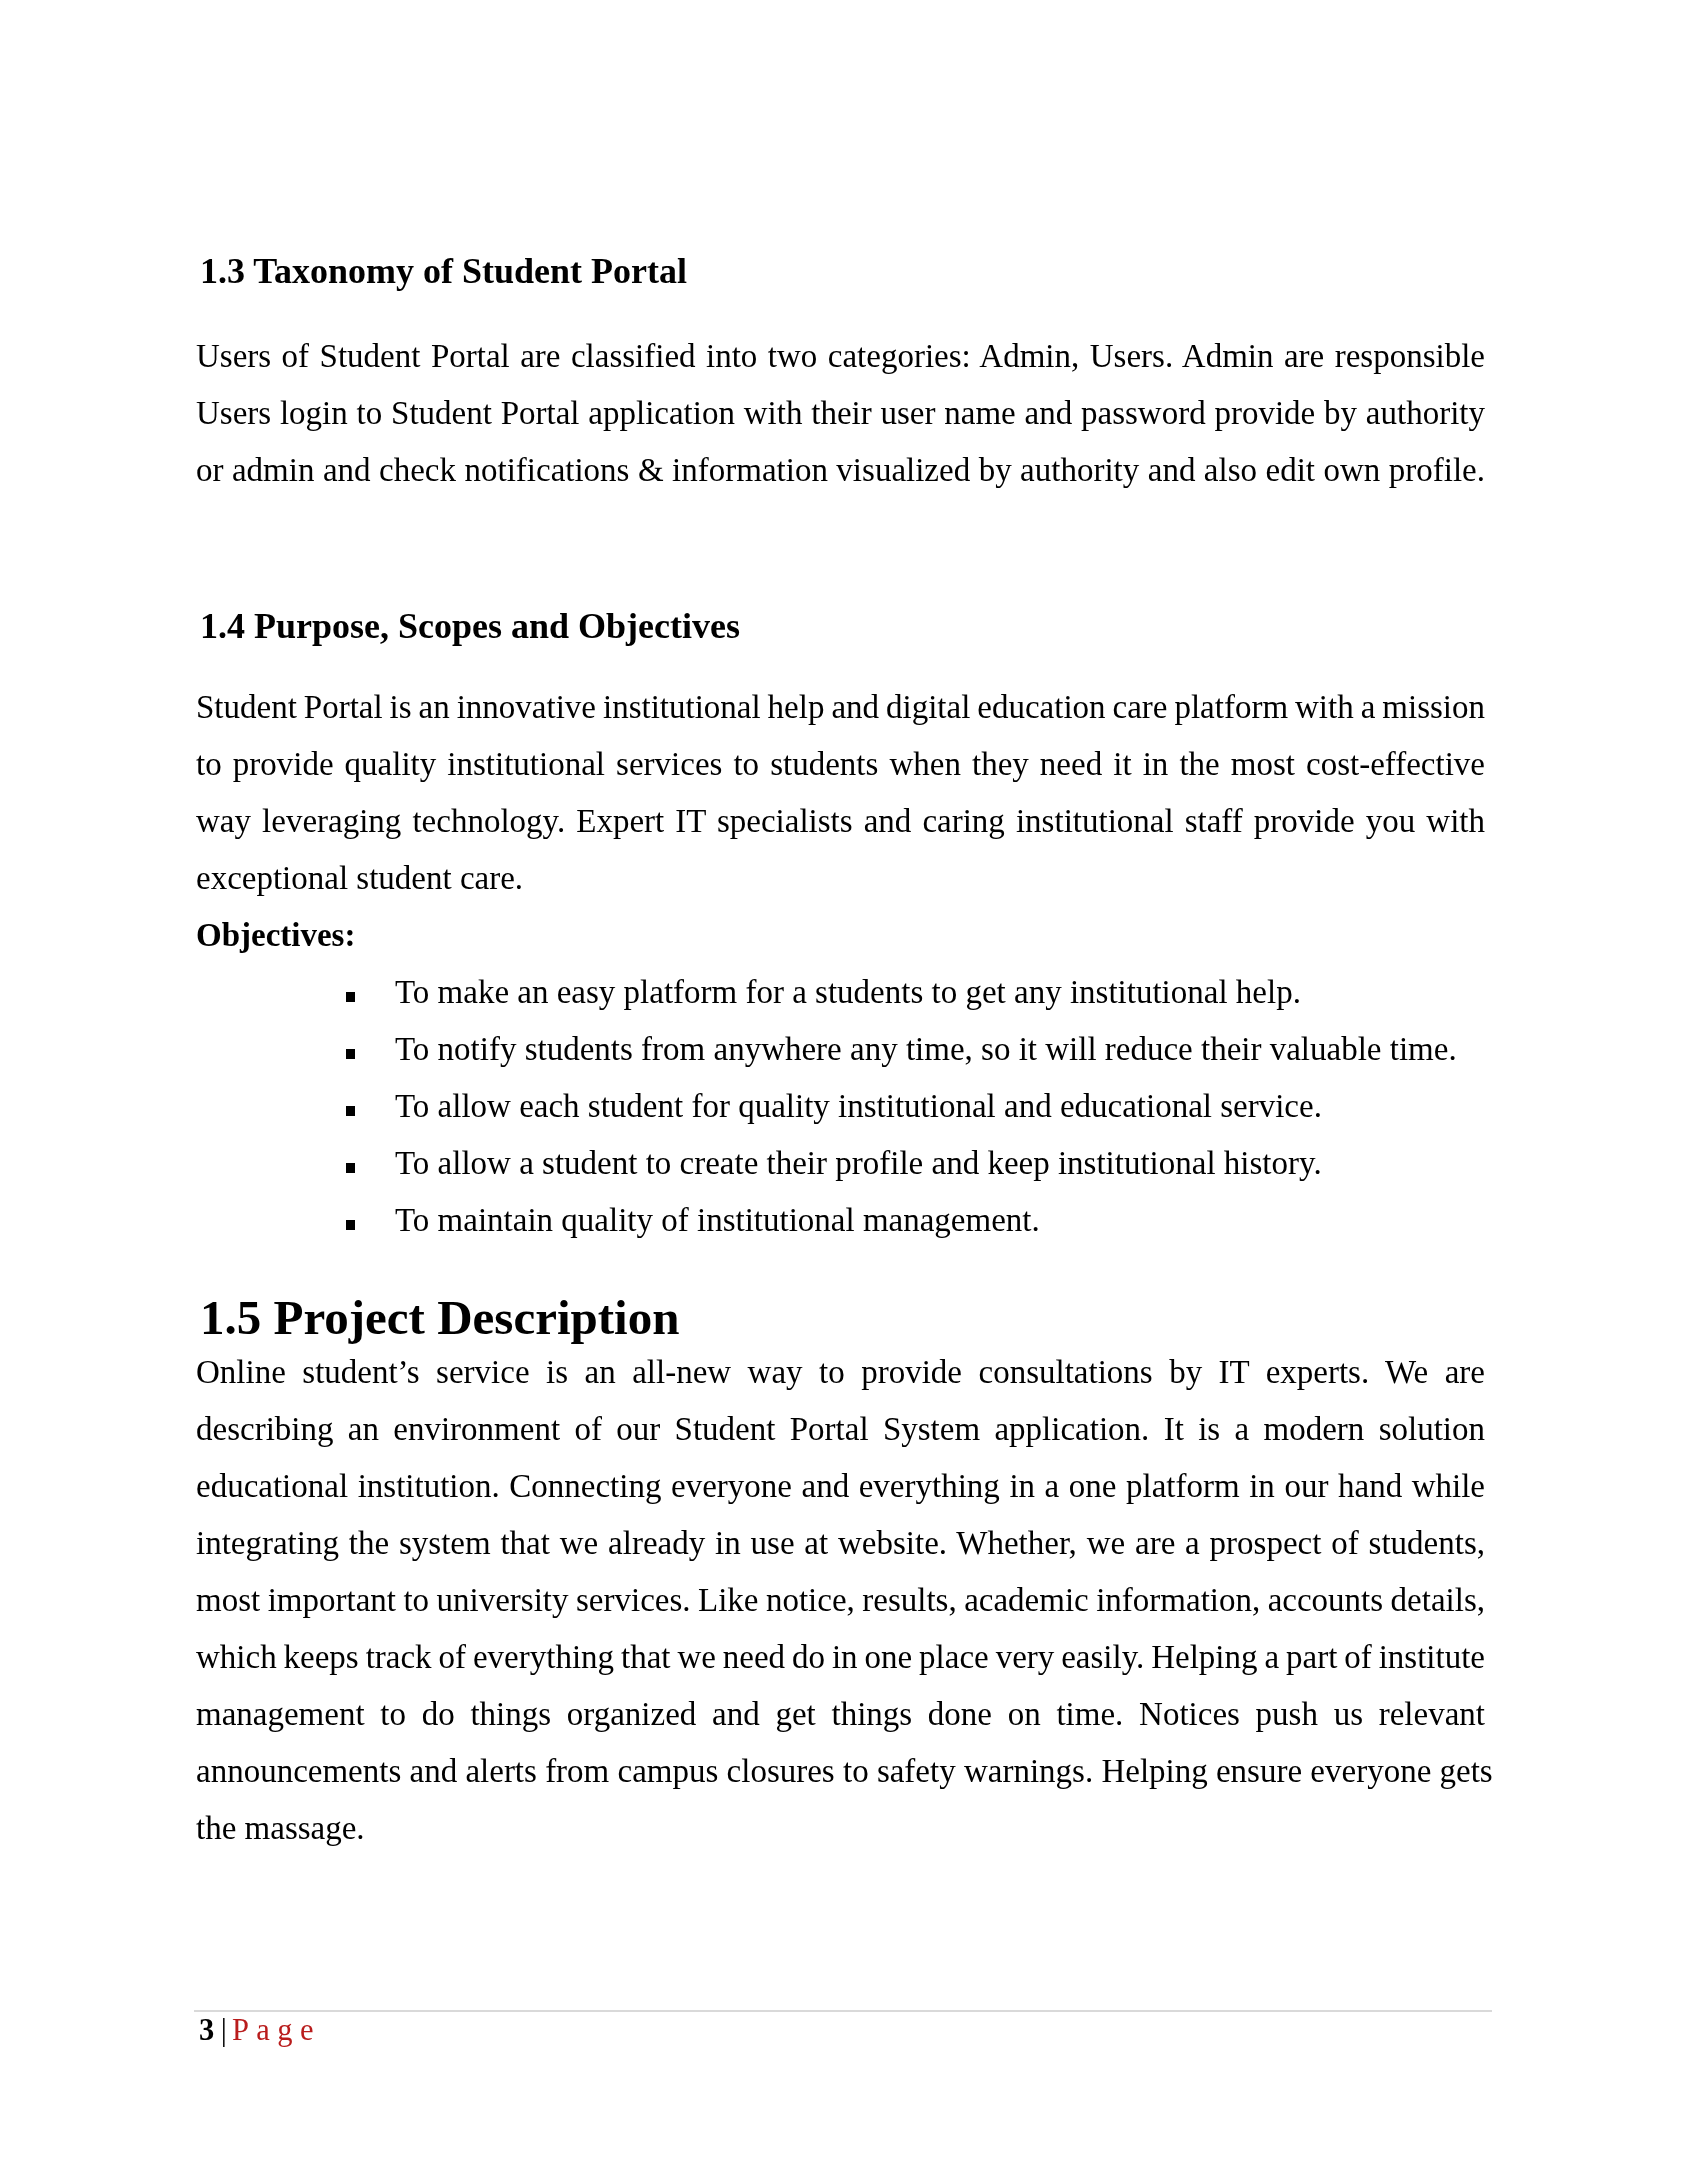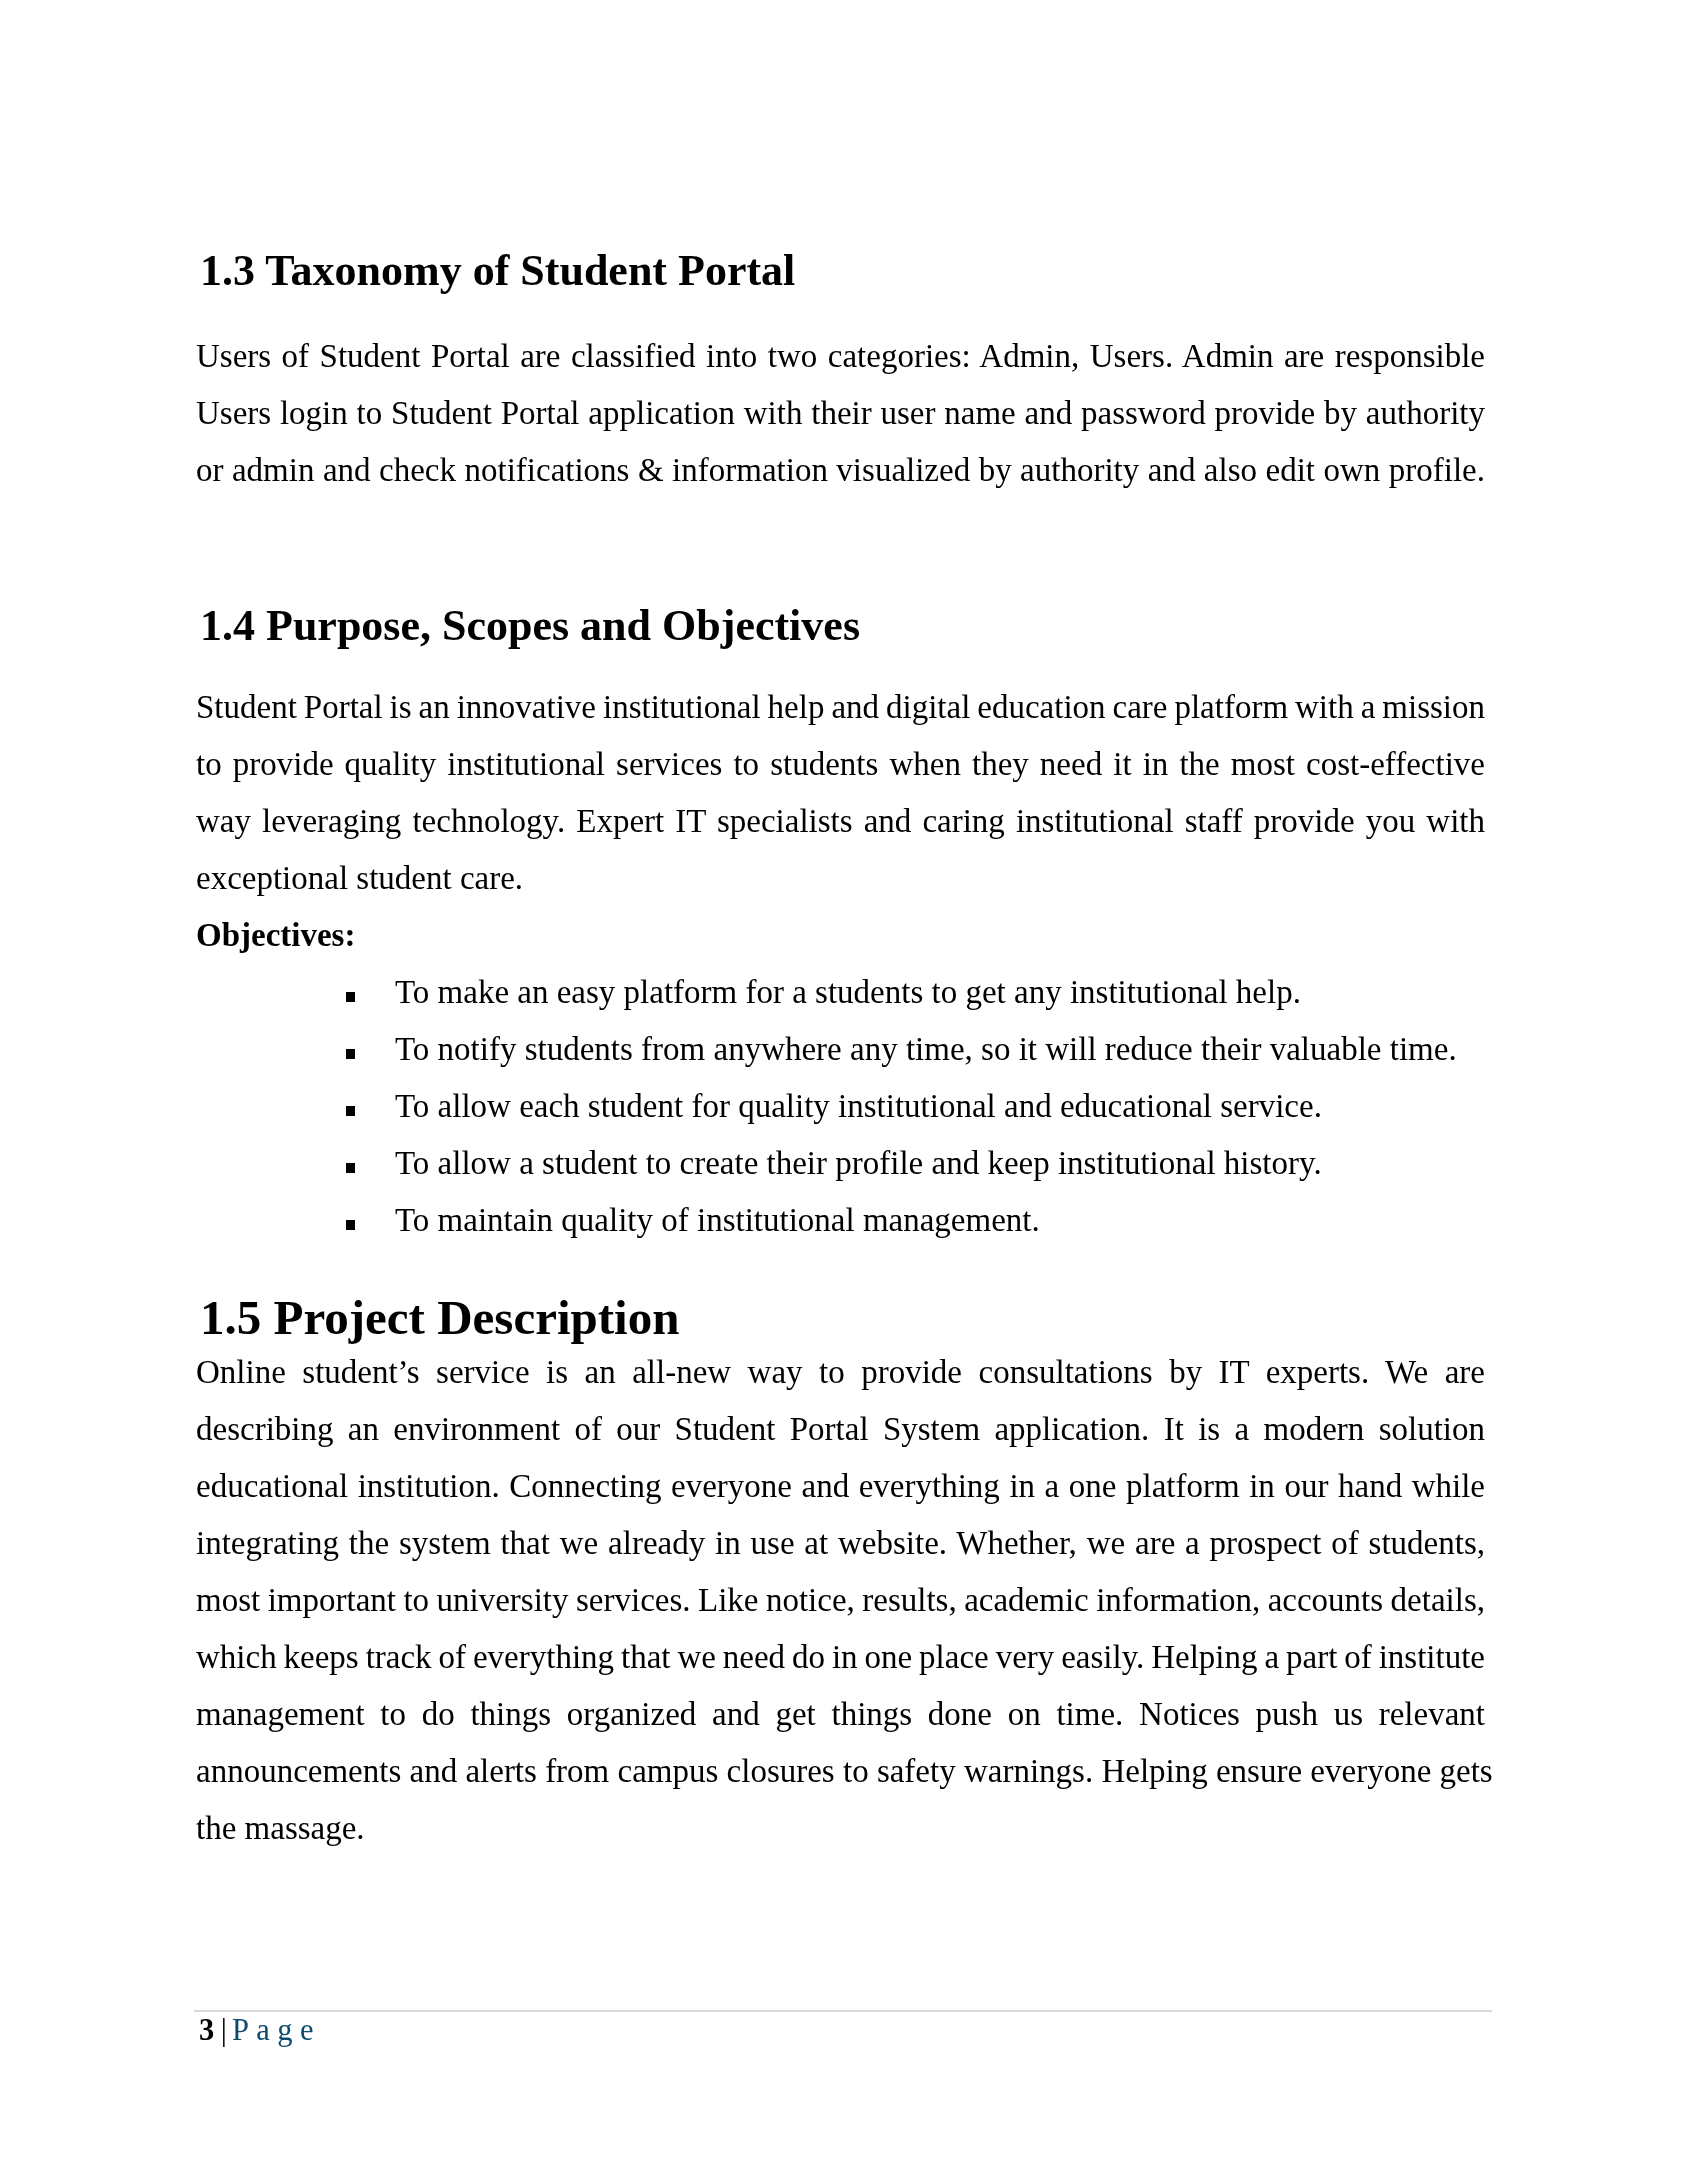--- a/index.html
+++ b/index.html
@@ -23,21 +23,21 @@
     background: #ffffff;
   }
   .h2 {
     position: absolute;
     left: 200px;
     margin: 0;
     font-weight: bold;
     white-space: nowrap;
   }
   .h-sub {
-    font-size: 44px;
+    font-size: 36px;
     line-height: 44px;
   }
   .h-main {
     font-size: 49px;
     line-height: 49px;
   }
   .block {
     position: absolute;
     left: 196px;
     width: 1289px;
@@ -101,21 +101,21 @@
   }
   .footer .pg-num {
     font-weight: bold;
     color: #000000;
   }
   .footer .pg-sep {
     color: #000000;
     margin: 0 5px 0 6.6px;
   }
   .footer .pg-word {
-    color: #0c4a6e;
+    color: #b91c1c;
     letter-spacing: 7.4px;
     margin-top: 38px;
   }
 </style>
 </head>
 <body>
 
 <div class="page">
 
   <h2 class="h2 h-sub" style="top:249px;">1.3 Taxonomy of Student Portal</h2>

